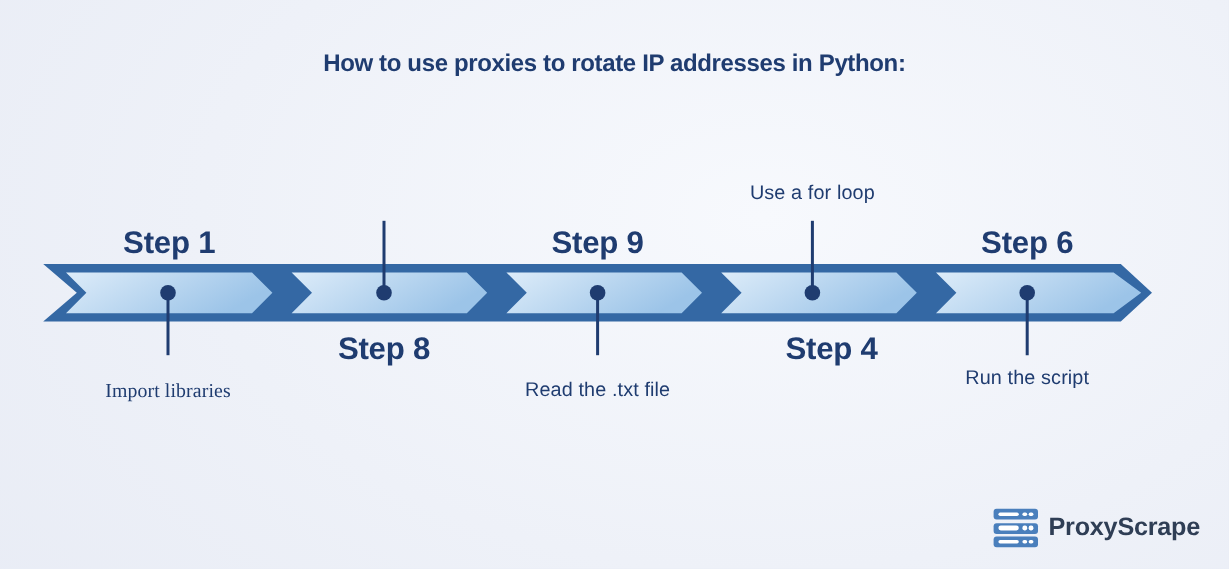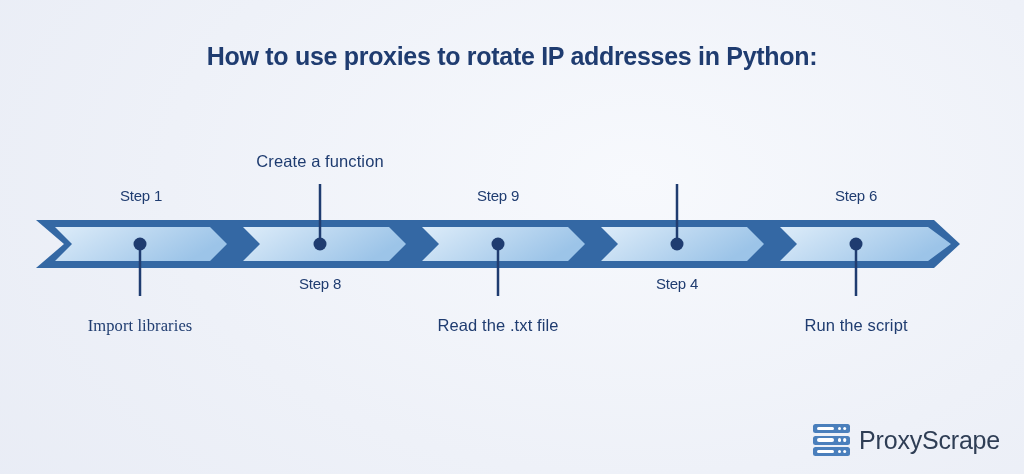--- a/index.html
+++ b/index.html
@@ -7,31 +7,31 @@
     position:relative;
     width:1024px;height:474px;
     overflow:hidden;
     font-family:"Liberation Sans", sans-serif;
     background:
       radial-gradient(95% 130% at 62% 38%, #f7f9fd 0%, #eef1f8 48%, #e6eaf4 100%);
   }
   .title{
     position:absolute;top:42px;left:0;right:0;
     text-align:center;
-    font-size:25px;font-weight:800;letter-spacing:-0.3px;
+    font-size:20px;font-weight:800;letter-spacing:-0.3px;
     color:var(--title-text,#1f3c70);
   }
   .band-svg{position:absolute;left:0;top:0;width:1024px;height:474px;}
   .step-label{
     position:absolute;
     transform:translateX(-50%);
     white-space:nowrap;
     color:var(--title-text,#1f3c70);
   }
-  .step-name{font-size:15px;font-weight:400;letter-spacing:-0.2px;}
+  .step-name{font-size:26px;font-weight:700;letter-spacing:-0.2px;}
   .step-desc{font-size:16.5px;font-weight:400;letter-spacing:0.1px;}
   
   .logo{
     position:absolute;right:24px;bottom:18px;
     display:flex;align-items:center;gap:9px;
   }
   .logo-icon{width:37px;height:32px;display:flex;flex-direction:column;justify-content:space-between;}
   .logo-bar{
     position:relative;width:37px;height:9px;
     background:var(--logo-icon-blue,#4a7fbc);
@@ -40,21 +40,21 @@
   .logo-bar::before{
     content:"";position:absolute;left:4px;top:2.8px;width:17px;height:3.4px;
     background:#fff;border-radius:2px;
   }
   .logo-bar::after{
     content:"";position:absolute;left:24.5px;top:2.8px;width:3.4px;height:3.4px;
     background:#fff;border-radius:50%;
     box-shadow:5.2px 0 0 #fff;
   }
   .logo-text{
-    font-size:25px;font-weight:400;letter-spacing:-0.2px;
+    font-size:21px;font-weight:700;letter-spacing:-0.2px;
     color:var(--logo-text,#2f3e55);
   }
 </style>
 </head>
 <body>
 
 <div class="canvas">
 
   <div class="title">How to use proxies to rotate IP addresses in Python:</div>
 
@@ -84,29 +84,29 @@
     <circle cx="320" cy="244" r="6.5" style="fill:var(--marker-dot,#1f3c70)"></circle>
     <circle cx="498" cy="244" r="6.5" style="fill:var(--marker-dot,#1f3c70)"></circle>
     <circle cx="677" cy="244" r="6.5" style="fill:var(--marker-dot,#1f3c70)"></circle>
     <circle cx="856" cy="244" r="6.5" style="fill:var(--marker-dot,#1f3c70)"></circle>
   </svg>
 
   <div class="step-label step-name" style="left:141px;top:187px;">Step 1</div>
   <div class="step-label step-desc" style="left:140px;top:316px;font-family:Liberation Serif, serif;">Import libraries</div>
 
   <div class="step-label step-name" style="left:320px;top:275px;">Step 8</div>
-  <div class="step-label step-desc" style="left:320px;top:152px;">Create a function</div>
 
   <div class="step-label step-name" style="left:498px;top:187px;">Step 9</div>
   <div class="step-label step-desc" style="left:498px;top:316px;">Read the .txt file</div>
 
-  <div class="step-label step-name" style="left:677px;top:275px;">Step 4</div>
+  <div class="step-label step-name" style="left:693px;top:275px;">Step 4</div>
+  <div class="step-label step-desc" style="left:677px;top:152px;">Use a for loop</div>
 
   <div class="step-label step-name" style="left:856px;top:187px;">Step 6</div>
-  <div class="step-label step-desc" style="left:856px;top:316px;">Run the script</div>
+  <div class="step-label step-desc" style="left:856px;top:306px;">Run the script</div>
 
   <div class="logo">
     <div class="logo-icon">
       <div class="logo-bar"></div>
       <div class="logo-bar"></div>
       <div class="logo-bar"></div>
     </div>
     <div class="logo-text">ProxyScrape</div>
   </div>
 

